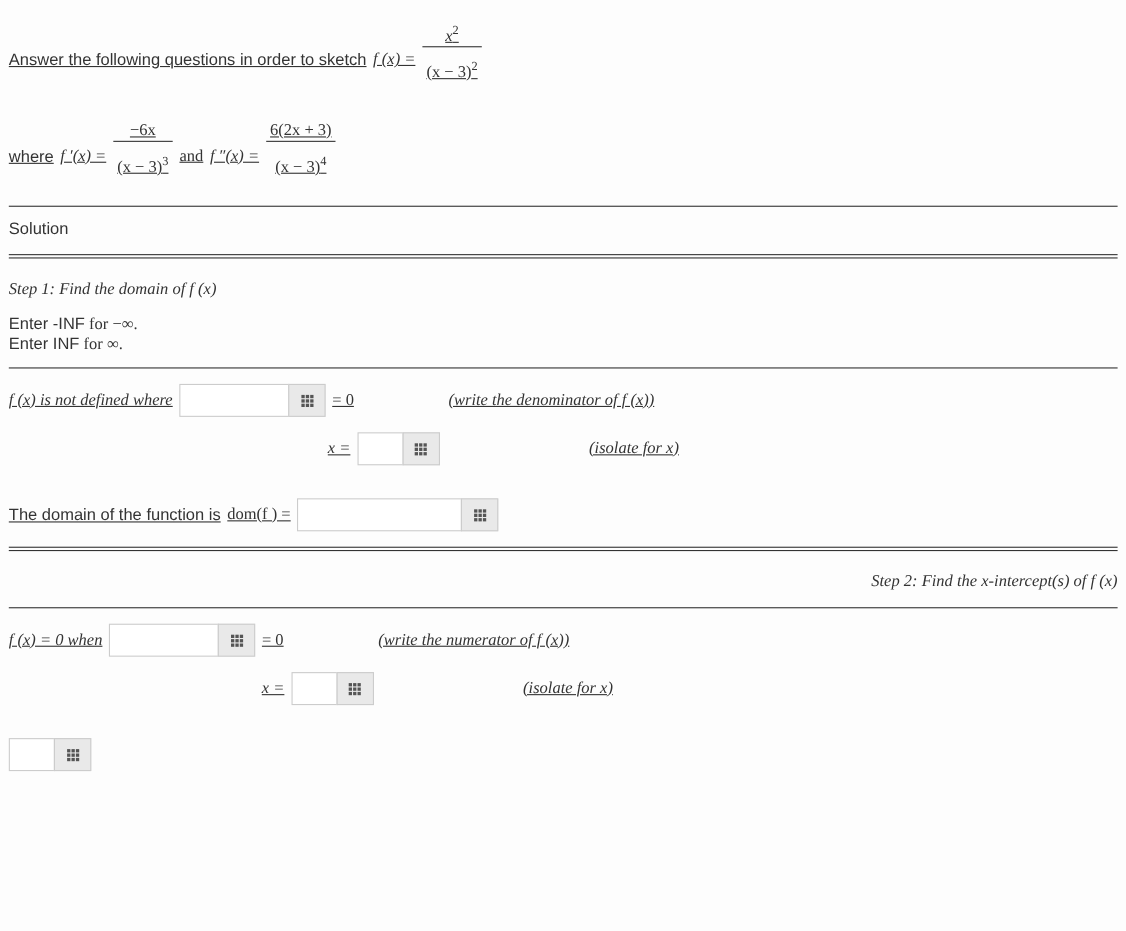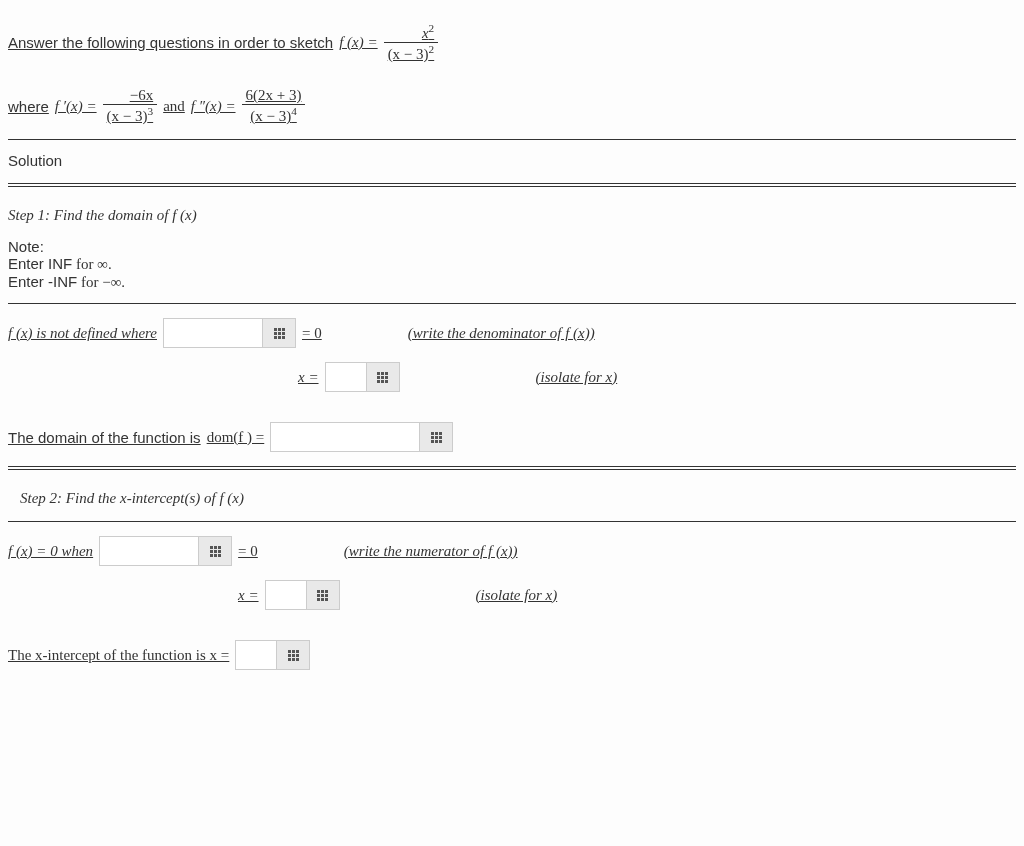--- a/index.html
+++ b/index.html
@@ -21,22 +21,22 @@
     border-top: 1px solid #333;
     margin: 2px 0;
   }
   .dbl { margin: 14px 0; }
   .frac {
     display: inline-block;
     vertical-align: middle;
     text-align: center;
     font-family: "Times New Roman", Times, serif;
   }
-  .frac .num { display: block; padding: 0 4px; text-align: right; }
-  .frac .den { display: block; border-top: 1px solid #333; padding: 0 4px; }
+  .frac .num { display: block; padding: 0 4px; }
+  .frac .den { display: block; border-top: 1px solid #333; padding: 12px 4px; }
   sup { font-size: 0.75em; }
   input[type="text"] {
     border: 1px solid #ccc;
     background: #fff;
     height: 30px;
     padding: 4px 6px;
     font-size: 14px;
     vertical-align: middle;
   }
   .input-short { width: 42px; }
@@ -103,27 +103,26 @@
 <div class="bold">Solution</div>
 
 <div class="dbl">
   <hr class="thick">
     <hr class="thick">
 </div>
 
 <div class="math italic" style="margin:20px 0 14px 0;">Step 1: Find the domain of f (x)</div>
 
 <div>
-  <div class="bold">Note:</div>
+  <div>
+    <span>Enter </span><span class="bold">-INF</span><span class="math"> for −∞.</span>
+  </div>
   <div>
     <span>Enter </span><span class="bold">INF</span><span class="math"> for ∞.</span>
   </div>
-  <div>
-    <span>Enter </span><span class="bold">-INF</span><span class="math"> for −∞.</span>
-  </div>
 </div>
 <hr class="thin">
 
 <div class="line">
   <span class="math italic">f (x) is not defined where</span>
   <span class="inline-group">
     <input type="text" class="input-med" style="">
     <span class="kb-btn">
         <span class="grid">
           <span></span>
@@ -182,21 +181,21 @@
         </span>
       </span>
   </span>
 </div>
 
 <div class="dbl">
   <hr class="thick">
     <hr class="thick">
 </div>
 
-<div class="math italic" style="margin:20px 0 14px 12px;">Step 2: Find the x-intercept(s) of f (x)</div>
+<div class="math italic" style="margin:20px 0 14px 0;text-align:right;">Step 2: Find the x-intercept(s) of f (x)</div>
 <hr class="thin">
 
 <div class="line">
   <span class="math italic">f (x) = 0 when</span>
   <span class="inline-group">
     <input type="text" class="input-med" style="">
     <span class="kb-btn">
         <span class="grid">
           <span></span>
           <span></span>
@@ -229,21 +228,20 @@
           <span></span>
           <span></span>
           <span></span>
         </span>
       </span>
   </span>
   <span class="math italic" style="margin-left:130px;">(isolate for x)</span>
 </div>
 
 <div class="line" style="margin-top:30px;">
-  <span class="math"><span>The x-intercept of the function is x =</span></span>
   <span class="inline-group">
     <input type="text" class="input-short" style="">
     <span class="kb-btn">
         <span class="grid">
           <span></span>
           <span></span>
           <span></span>
           <span></span>
           <span></span>
           <span></span>

